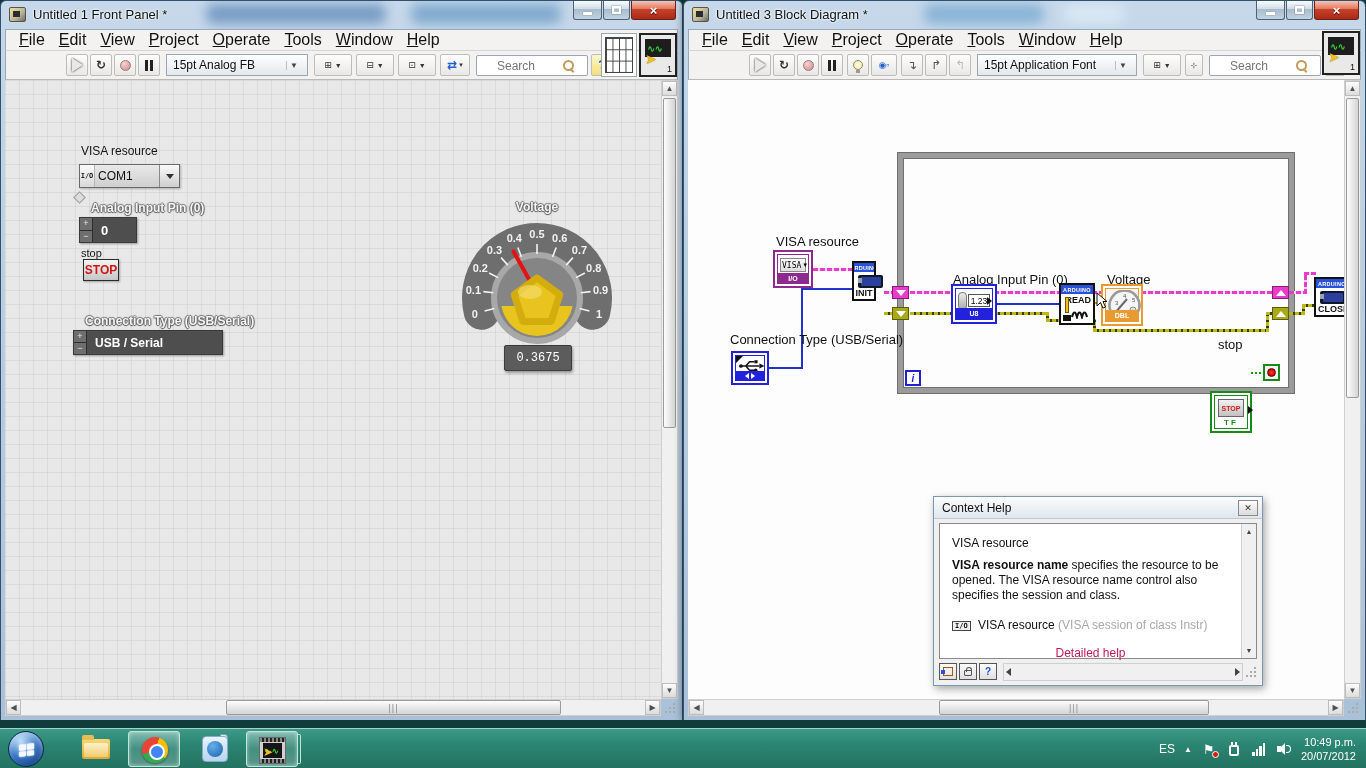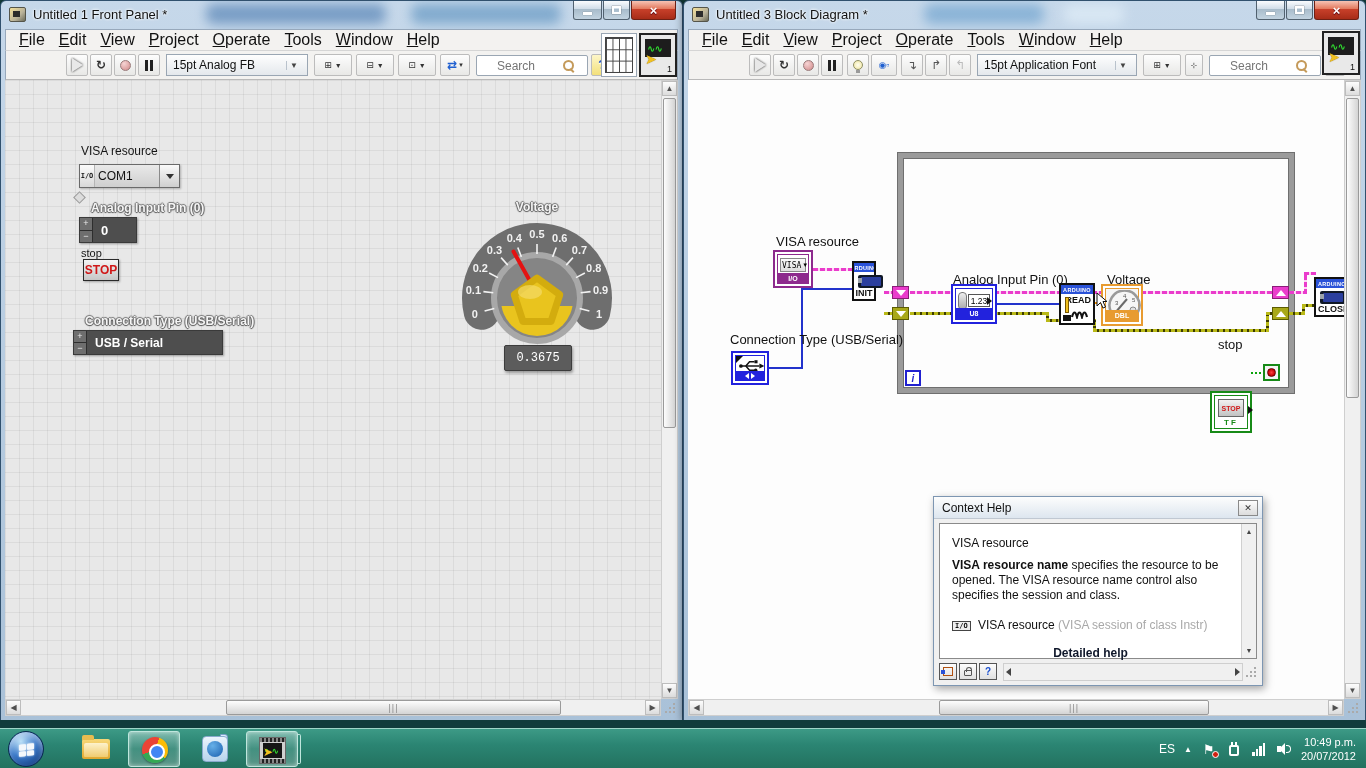--- a/index.html
+++ b/index.html
@@ -697,21 +697,21 @@
         <div class="abs" style="left:12px;top:12px">VISA resource</div>
         <div class="abs" style="left:12px;top:34px;width:280px;line-height:15px">
           <b>VISA resource name</b><span> specifies the resource to be opened. The VISA resource name control also specifies the session and class.</span>
         </div>
         <div class="abs" style="left:12px;top:94px">
           <span class="io-chip">I/O</span>
           <span>VISA resource</span>
           <span style="color:#a8a8a8">(VISA session of class Instr)</span>
         </div>
         <div class="abs" style="left:0;right:15px;top:122px;text-align:center">
-          <a style="color:#0f172a;font-weight:bold">Detailed help</a>
+          <a style="color:#be185d;font-weight:normal">Detailed help</a>
         </div>
         <div class="chelp-vsb">
           <div class="a" style="top:1px">▲</div>
           <div class="a" style="bottom:1px">▼</div>
         </div>
       </div>
       <div class="chelp-bottom">
         <div class="chbtn">
             <div class="diagico"></div>
           </div>

